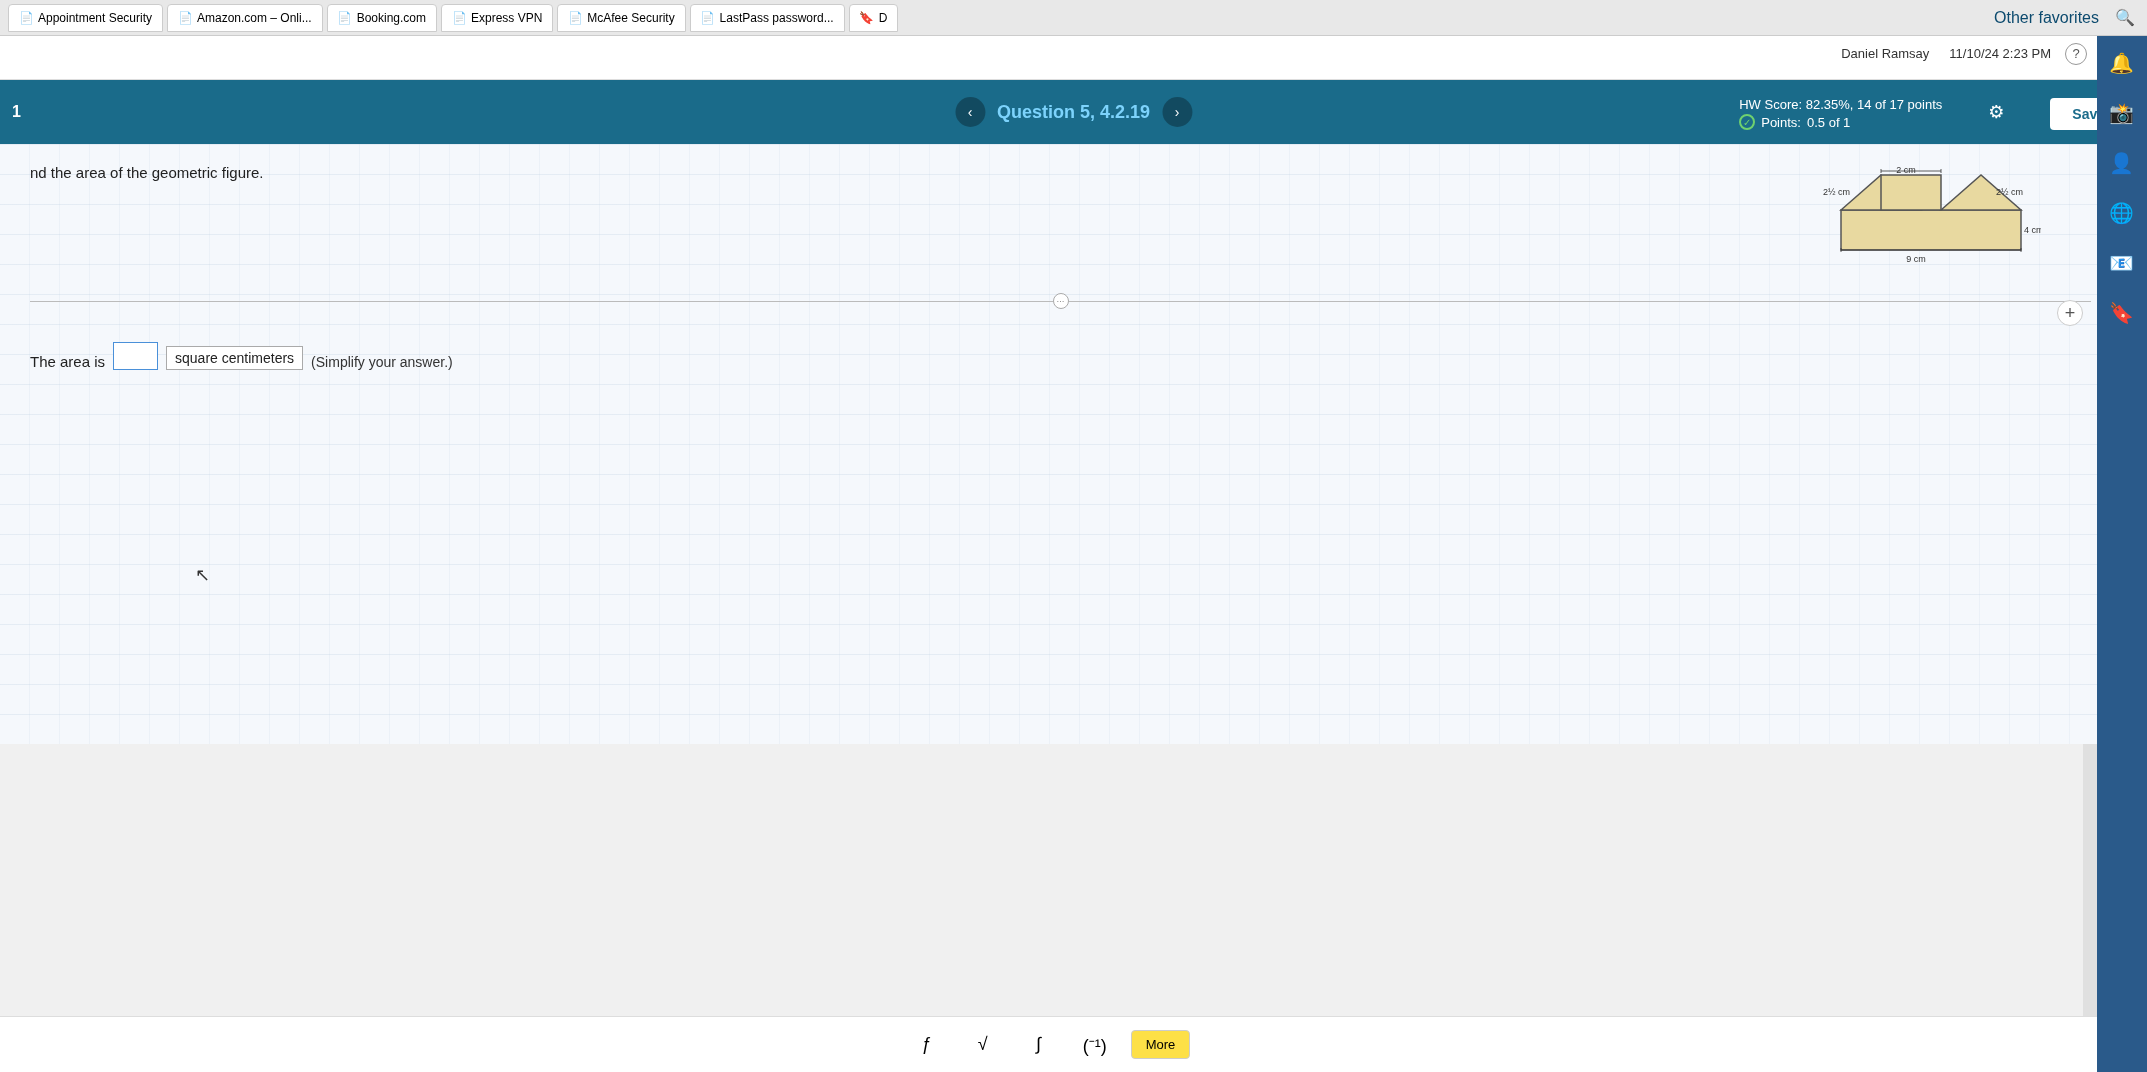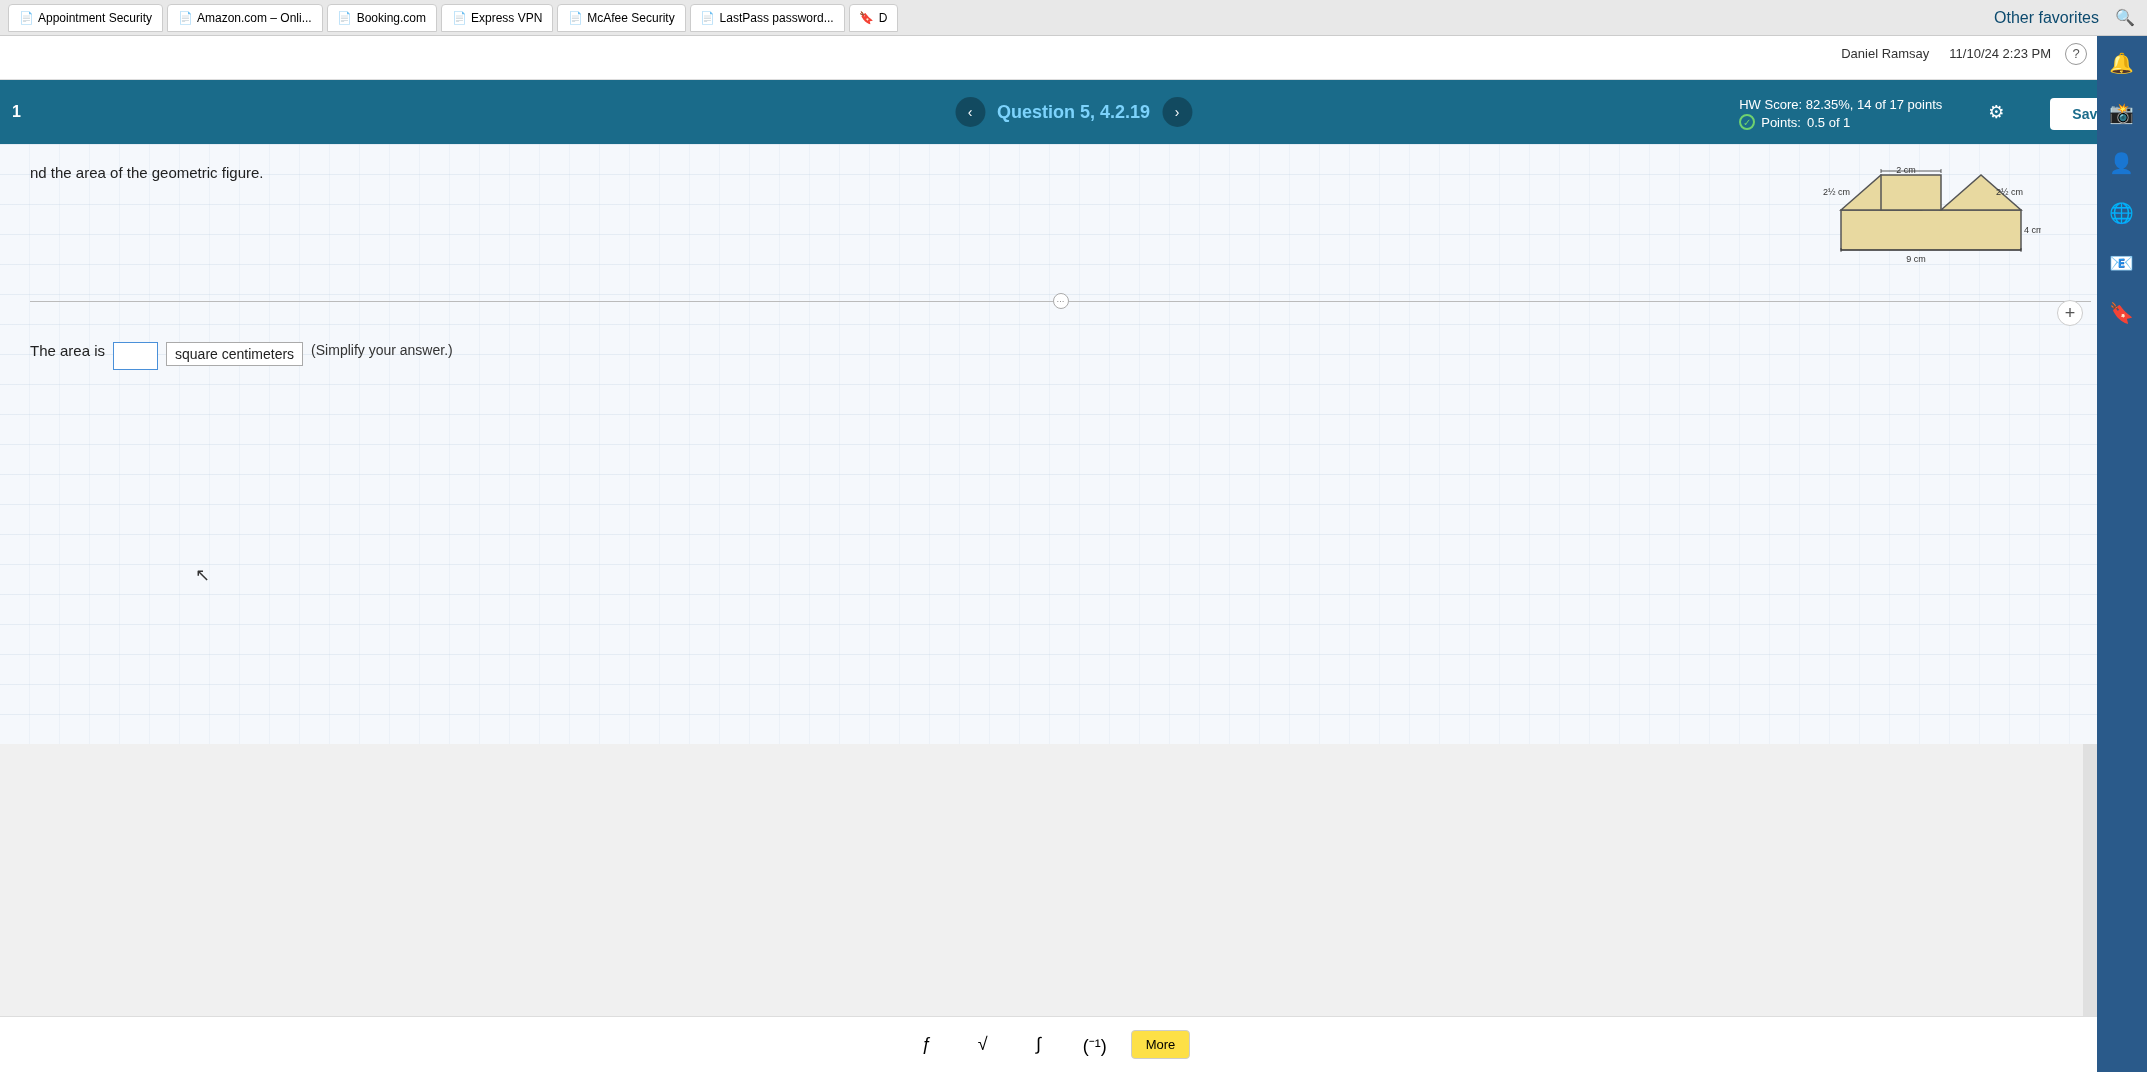--- a/index.html
+++ b/index.html
@@ -245,21 +245,21 @@
       display: flex;
       align-items: center;
       justify-content: center;
       font-size: 8px;
       color: #777;
     }
 
     
     .answer-section {
       display: flex;
-      align-items: flex-start;
+      align-items: flex-end;
       gap: 8px;
       font-size: 15px;
       color: #222;
       margin-top: 40px;
     }
     .answer-input {
       width: 45px;
       height: 28px;
       border: 1px solid #4a90d9;
       outline: none;

